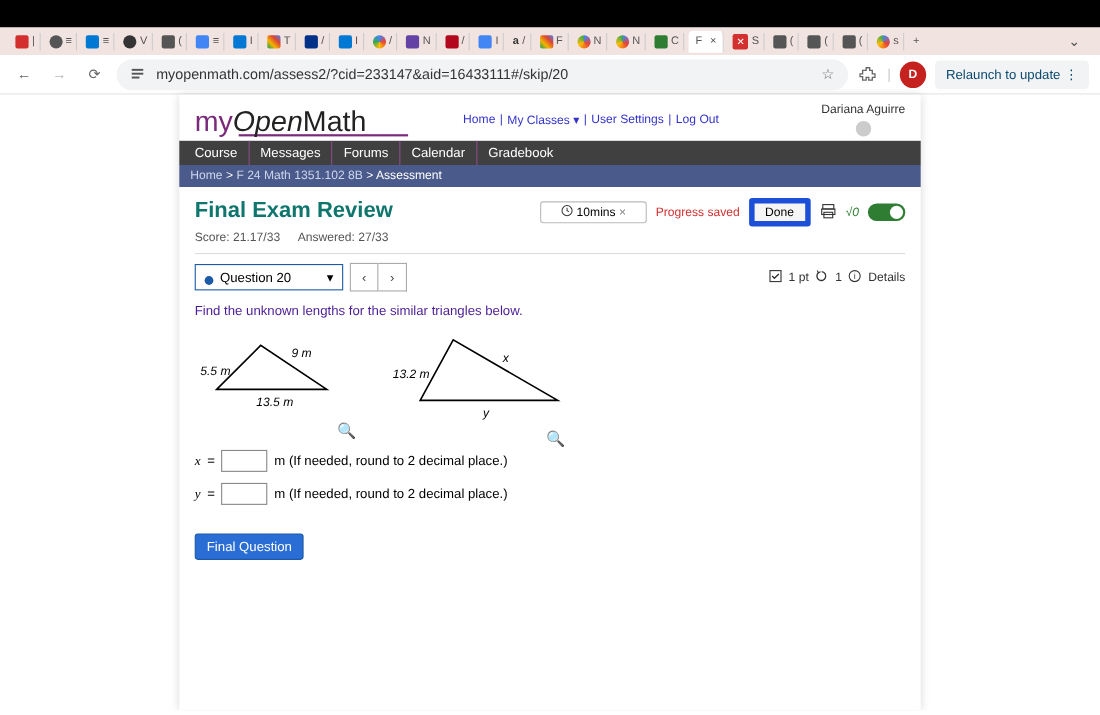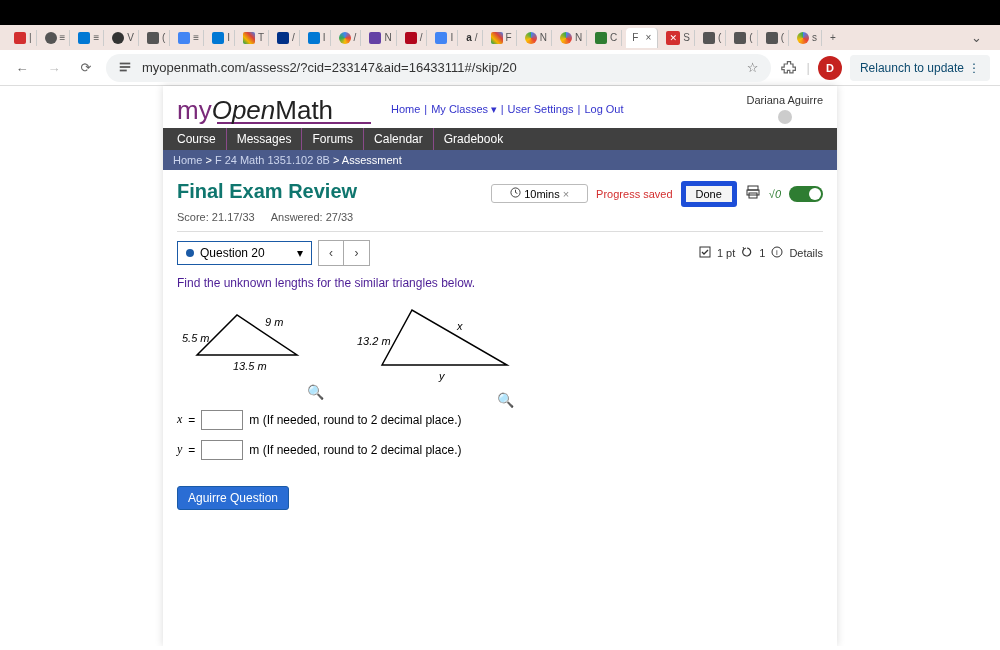--- a/index.html
+++ b/index.html
@@ -16,21 +16,21 @@
 .url-field { flex: 1; height: 28px; background: #f1f3f4; border-radius: 14px; display: flex; align-items: center; padding: 0 12px; gap: 8px; font-size: 13px; color: #333; }
 .url-icon { width: 16px; height: 16px; display: inline-block; }
 .url-star { margin-left: auto; color: #666; }
 .ext-icon { width: 20px; height: 20px; display: flex; align-items: center; justify-content: center; color: #666; }
 .profile-badge { width: 24px; height: 24px; background: #c5221f; color: #fff; border-radius: 50%; display: flex; align-items: center; justify-content: center; font-size: 11px; font-weight: bold; }
 .relaunch-btn { background: #f1f3f4; border: none; padding: 6px 10px; border-radius: 4px; font-size: 12px; color: #0c4a6e; display: flex; align-items: center; gap: 4px; text-align: center; }
 
 .page-wrap { background: #fff; min-height: 500px; }
 .content-shadow { width: 674px; margin: 0 auto; box-shadow: 0 0 8px rgba(0,0,0,0.15); background: #fff; min-height: 560px; }
 
-.header-row { display: flex; align-items: center; padding: 8px 14px 4px 14px; }
+.header-row { display: flex; align-items: center; padding: 8px 14px 4px 14px; gap: 30px; }
 .logo { font-size: 26px; color: #222; }
 .logo-my { color: #7a2a7a; font-weight: 300; }
 .logo-open { font-style: italic; font-weight: 300; }
 .logo-math { font-weight: 400; }
 .logo-underline { border-top: 2px solid #7a2a7a; margin-top: -4px; margin-left: 40px; width: 154px; }
 .top-links { margin-left: 20px; font-size: 11px; color: #3333cc; display: flex; gap: 4px; align-items: center; }
 .top-links span { cursor: pointer; }
 .user-name { margin-left: auto; font-size: 11px; color: #333; display: flex; align-items: center; gap: 4px; flex-direction: column; }
 .user-icon { width: 14px; height: 14px; background: #ccc; border-radius: 50%; }
 
@@ -51,21 +51,21 @@
 .toggle { width: 34px; height: 16px; background: #2e7d32; border-radius: 8px; position: relative; display: inline-block; }
 .toggle::after { content: ''; width: 12px; height: 12px; background: #fff; border-radius: 50%; position: absolute; right: 2px; top: 2px; }
 .sqrt-label { color: #2e7d32; font-size: 11px; font-style: italic; }
 
 .score-row { font-size: 11px; color: #555; margin-top: 4px; display: flex; gap: 16px; }
 .hr { border: none; border-top: 1px solid #ddd; margin: 8px 0; }
 
 .question-nav { display: flex; align-items: center; }
 .q-select { border: 1.5px solid #1a5aa6; padding: 4px 8px; font-size: 12px; display: flex; align-items: center; gap: 6px; width: 135px; justify-content: space-between; cursor: pointer; }
 .q-dot { width: 8px; height: 8px; background: #1a5aa6; border-radius: 50%; display: inline-block; }
-.q-label-wrap { display: flex; align-items: center; gap: 6px; }
+.q-label-wrap { display: flex; align-items: flex-end; gap: 6px; }
 .qnav-btn { border: 1px solid #aaa; width: 26px; height: 26px; display: flex; align-items: center; justify-content: center; cursor: pointer; font-size: 12px; color: #444; }
 .qnav-group { display: flex; margin-left: 6px; }
 .q-meta { margin-left: auto; font-size: 11px; color: #333; display: flex; align-items: center; gap: 6px; }
 
 .question-text { font-size: 12px; color: #4c1d95; margin: 10px 0; }
 
 .triangles { display: flex; gap: 40px; margin: 10px 0 20px 0; align-items: flex-start; }
 .tri-wrap { position: relative; }
 .tri-wrap svg { display: block; }
 .zoom-icon { color: #aaa; font-size: 14px; cursor: pointer; position: absolute; }
@@ -353,17 +353,17 @@
       <input class="answer-input" type="text" style="">
       <span>m (If needed, round to 2 decimal place.)</span>
     </div>
     <div class="answer-row">
       <span class="var">y</span>
       <span>=</span>
       <input class="answer-input" type="text" style="">
       <span>m (If needed, round to 2 decimal place.)</span>
     </div>
 
-    <button class="submit-btn">Aguirre Question</button>
+    <button class="submit-btn">Final Question</button>
   </div>
 
 </div>
 </div>
 
 </body></html>

